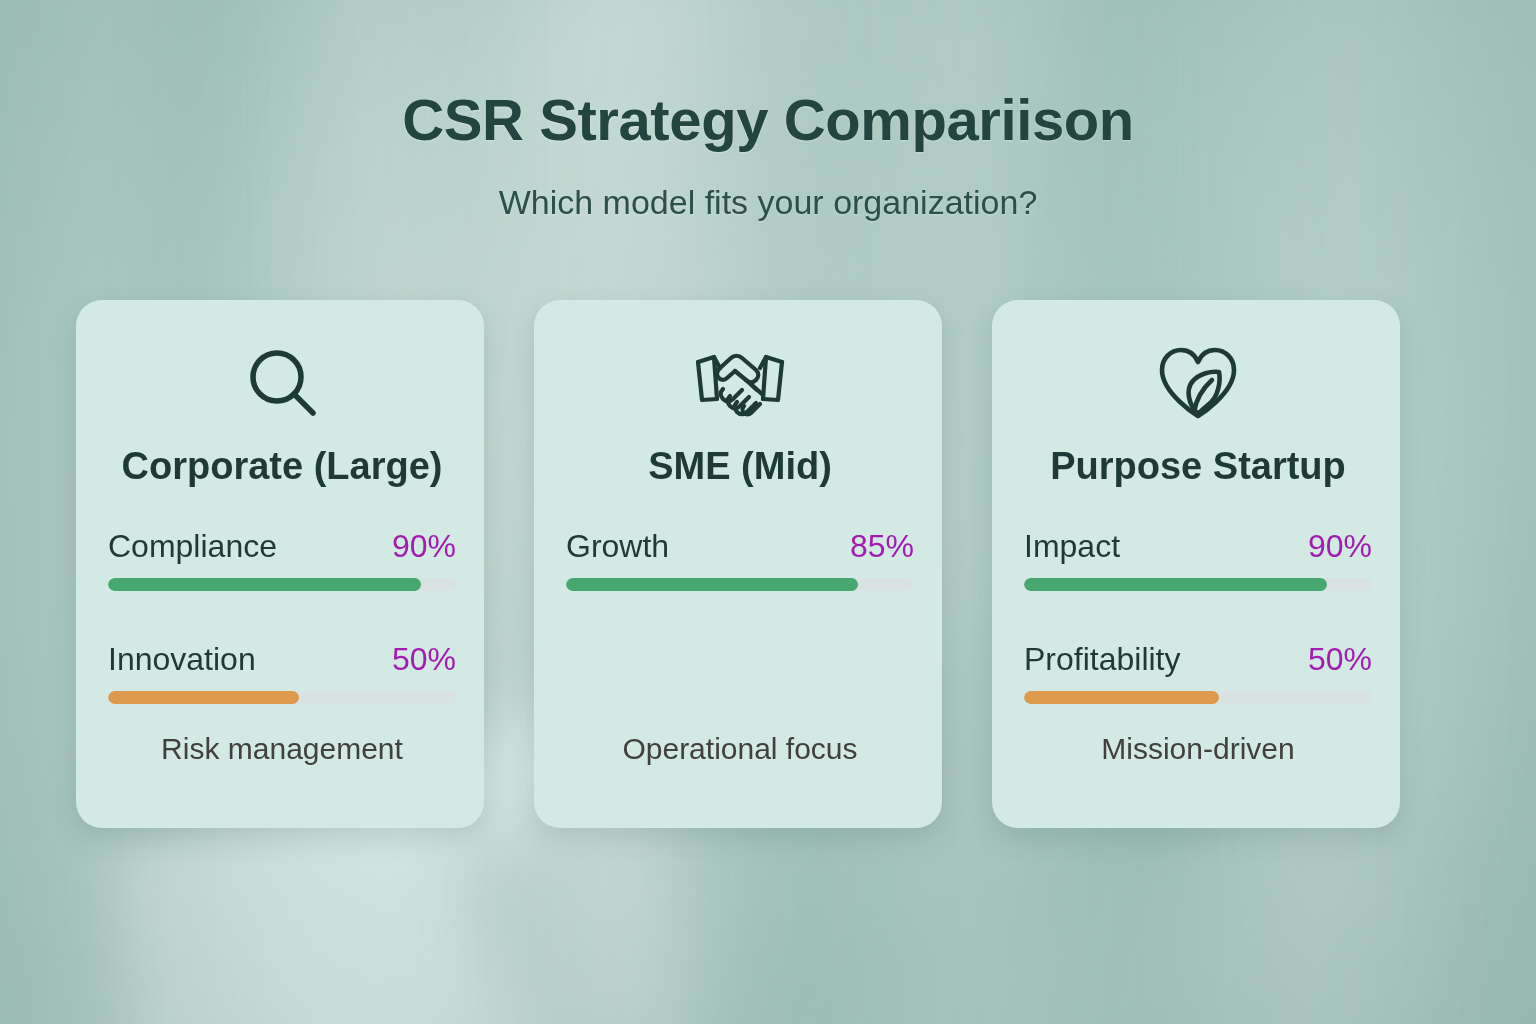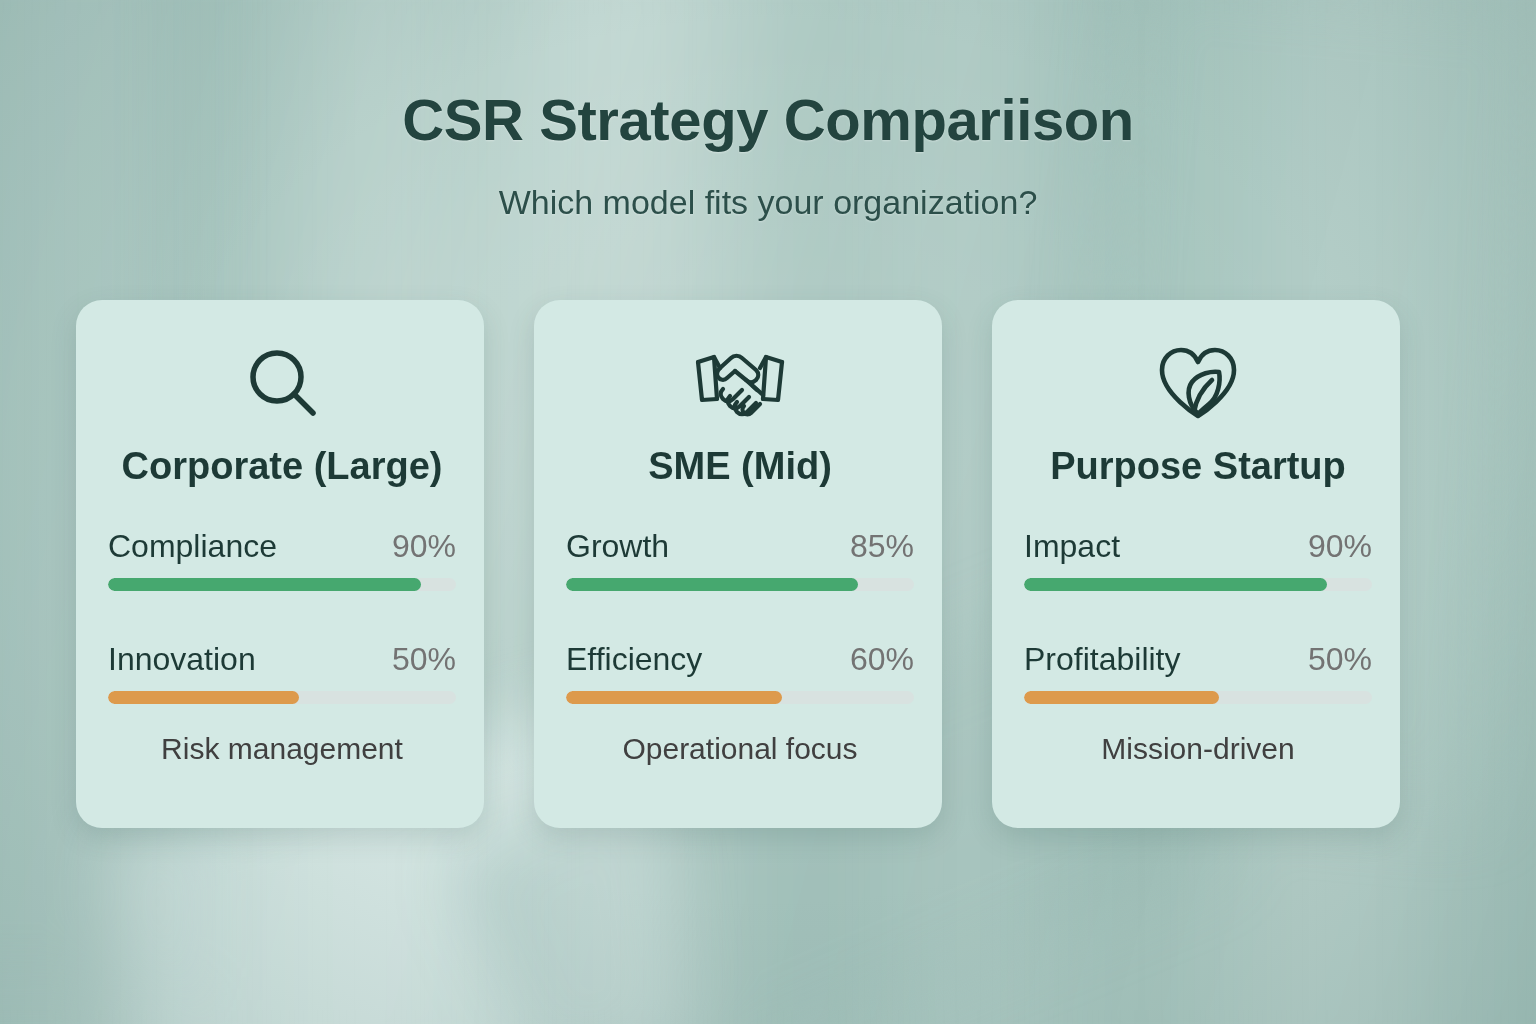--- a/index.html
+++ b/index.html
@@ -152,21 +152,21 @@
     margin-bottom:13px;
   }
   .metric-label {
     font-size:32px;
     font-weight:400;
     color:#1d3a36;
   }
   .metric-value {
     font-size:32px;
     font-weight:400;
-    color:#737373;
+    color:#a21caf;
   }
 
   .track {
     width:100%;
     height:13px;
     border-radius:7px;
     background:#d8e2e0;
     overflow:hidden;
   }
   .fill {
@@ -265,29 +265,20 @@
       <div class="metrics">
         <div class="metric">
           <div class="metric-row">
             <span class="metric-label">Growth</span>
             <span class="metric-value">85%</span>
           </div>
           <div class="track">
             <div class="fill" style="width: 84%; background: rgb(70, 168, 111);"></div>
           </div>
         </div>
-        <div class="metric">
-          <div class="metric-row">
-            <span class="metric-label">Efficiency</span>
-            <span class="metric-value">60%</span>
-          </div>
-          <div class="track">
-            <div class="fill" style="width: 62%; background: rgb(221, 154, 76);"></div>
-          </div>
-        </div>
       </div>
       <div class="card-footer">Operational focus</div>
     </div>
 
     <div class="card">
       <div class="card-icon">
         <svg width="92" height="84" viewBox="0 0 92 84" fill="none" stroke="#1d3a36" stroke-width="4.6" stroke-linecap="round" stroke-linejoin="round">
           <path d="M46 74 C46 74 10 52 10 28 C10 16 19 8 29 8 C37 8 43 13 46 20 C49 13 55 8 63 8 C73 8 82 16 82 28 C82 52 46 74 46 74 Z"></path>
           <path d="M46 72 C36 62 34 48 40 40 C47 31 60 29 67 30 C69 40 66 55 57 62 C52 66 49 69 46 72 Z"></path>
           <path d="M42 70 C44 58 50 47 60 38"></path>

